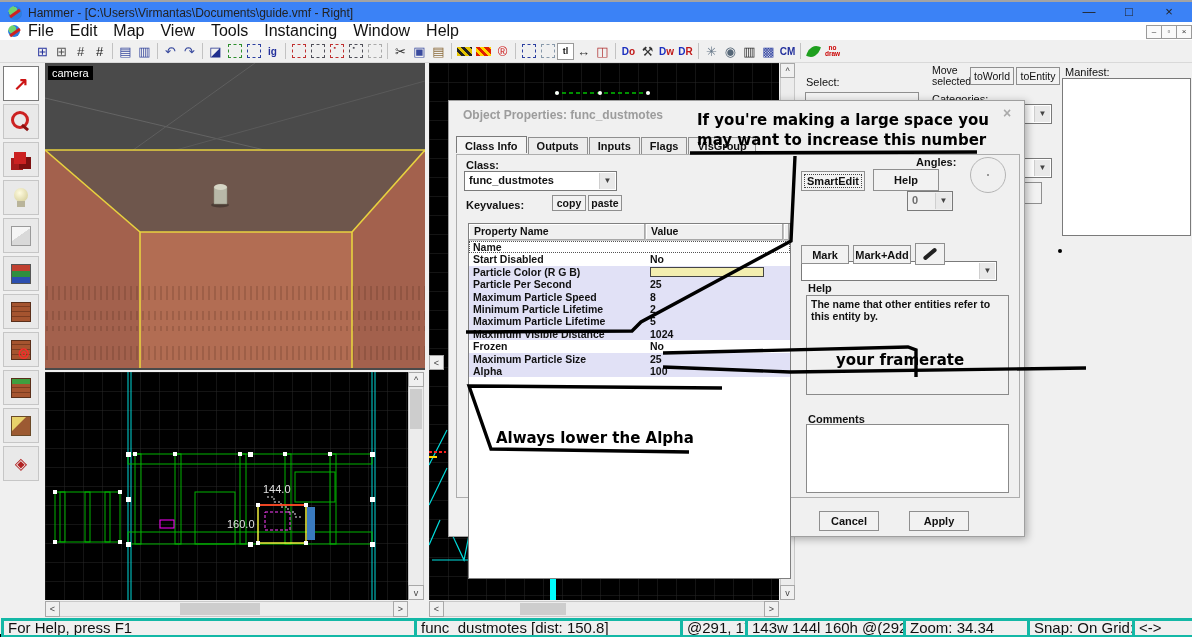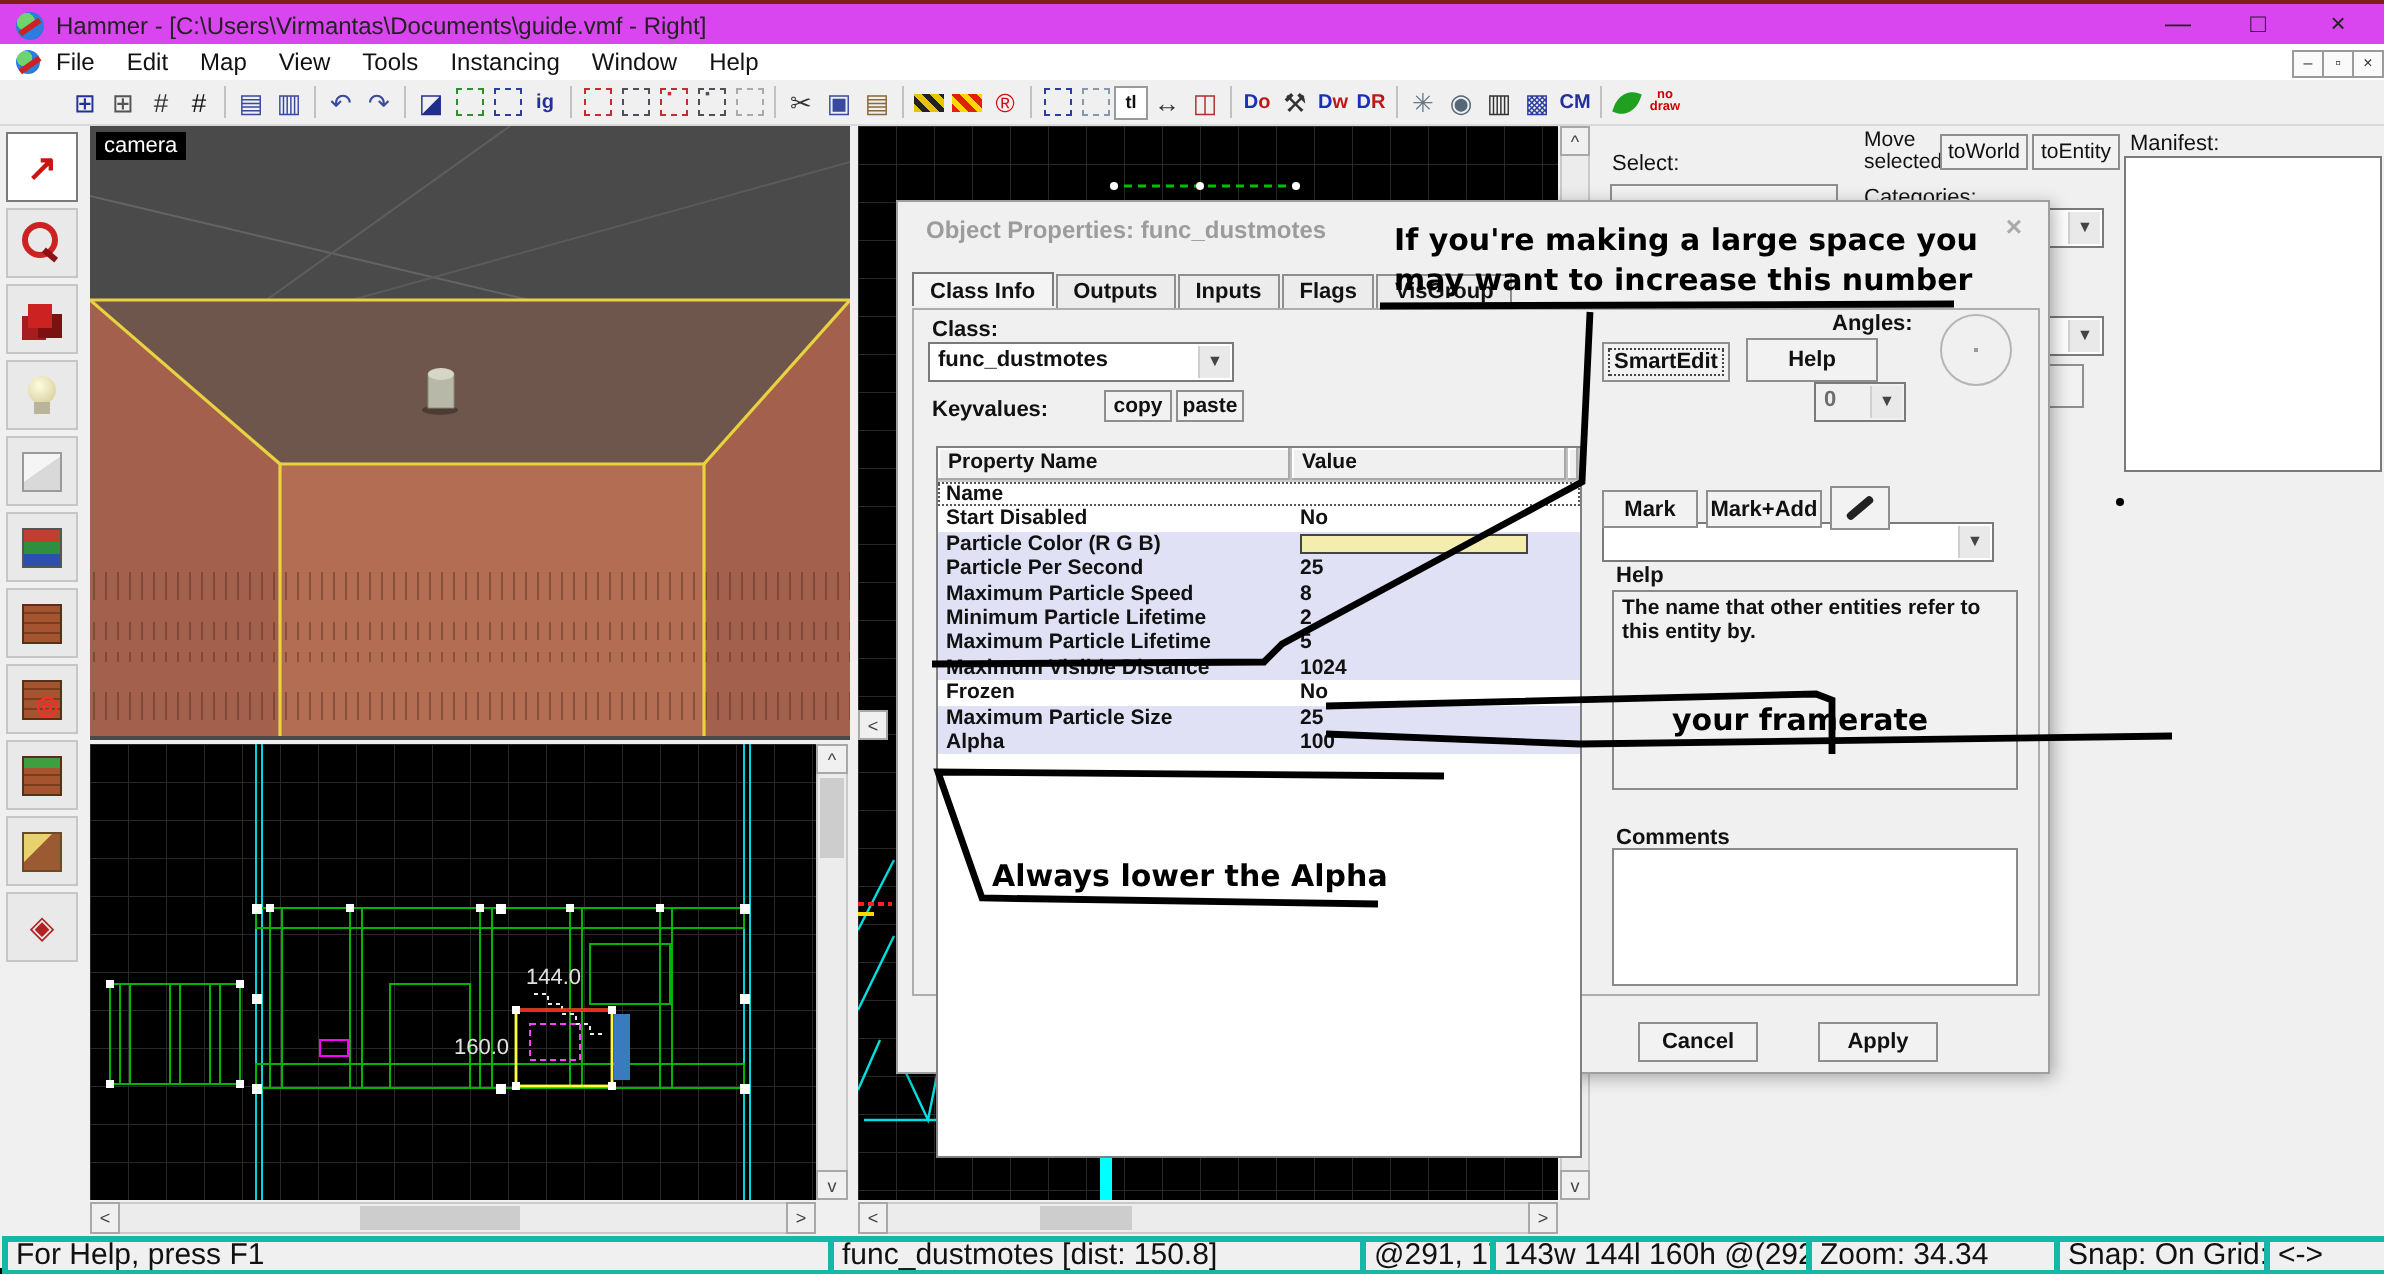--- a/index.html
+++ b/index.html
@@ -1,28 +1,28 @@
 <!DOCTYPE html>
 <html><head>
 <meta charset="utf-8">
 <style>
   html,body{margin:0;padding:0;background:#000;}
   .screen{position:relative;width:1192px;height:637px;background:#f0f0f0;overflow:hidden;
           font-family:"Liberation Sans",sans-serif;font-size:12px;color:#111;}
   .a{position:absolute;}
   
-  .titlebar{left:0;top:0;width:100%;height:22px;background:#d946ef;border-top:2px solid #7f1d1d;box-sizing:border-box;}
+  .titlebar{left:0;top:0;width:100%;height:22px;background:#3b82f6;border-top:2px solid #a3a3a3;box-sizing:border-box;}
   .ham-icon{width:14px;height:14px;border-radius:50%;
      background:radial-gradient(circle at 35% 35%, #6fd36f 0 35%, #2b7de0 36% 70%, #1b4fa0 100%);
      position:relative;}
   .ham-icon::after{content:"";position:absolute;left:1px;top:6px;width:12px;height:3px;background:#c22;transform:rotate(-35deg);}
   .title-text{position:absolute;left:28px;top:4px;font-size:12px;color:#222;white-space:nowrap;}
   .win-btn{position:absolute;top:0px;width:38px;height:20px;text-align:center;line-height:20px;font-size:13px;color:#222;}
   .menubar{left:0;top:22px;width:100%;height:18px;background:#fff;display:flex;align-items:center;}
-  .menu-item{padding:0 8px;font-size:12px;color:#111;}
+  .menu-item{padding:0 8px;font-size:16px;color:#111;}
   .mdi-btn{position:absolute;top:25px;width:14px;height:12px;border:1px solid #9a9a9a;background:#fafafa;
            font-size:8px;line-height:11px;text-align:center;color:#333;}
   
   .toolbar{left:0;top:40px;width:100%;height:23px;background:#f0f0f0;border-bottom:1px solid #d9d9d9;
            display:flex;align-items:center;padding-left:33px;box-sizing:border-box;}
   .tb-btn{width:19px;height:19px;display:flex;align-items:center;justify-content:center;
           font-size:13px;color:#23309c;flex:0 0 auto;}
   .tb-sep{width:1px;height:16px;background:#c2c2c2;margin:0 3px;flex:0 0 auto;}
   .tb-txt{font-size:10px;font-weight:bold;color:#23309c;}
   .tb-txtbox{font-size:9px;font-weight:bold;color:#111;border:1px solid #9a9a9a;background:#fff;width:15px;height:15px;}

